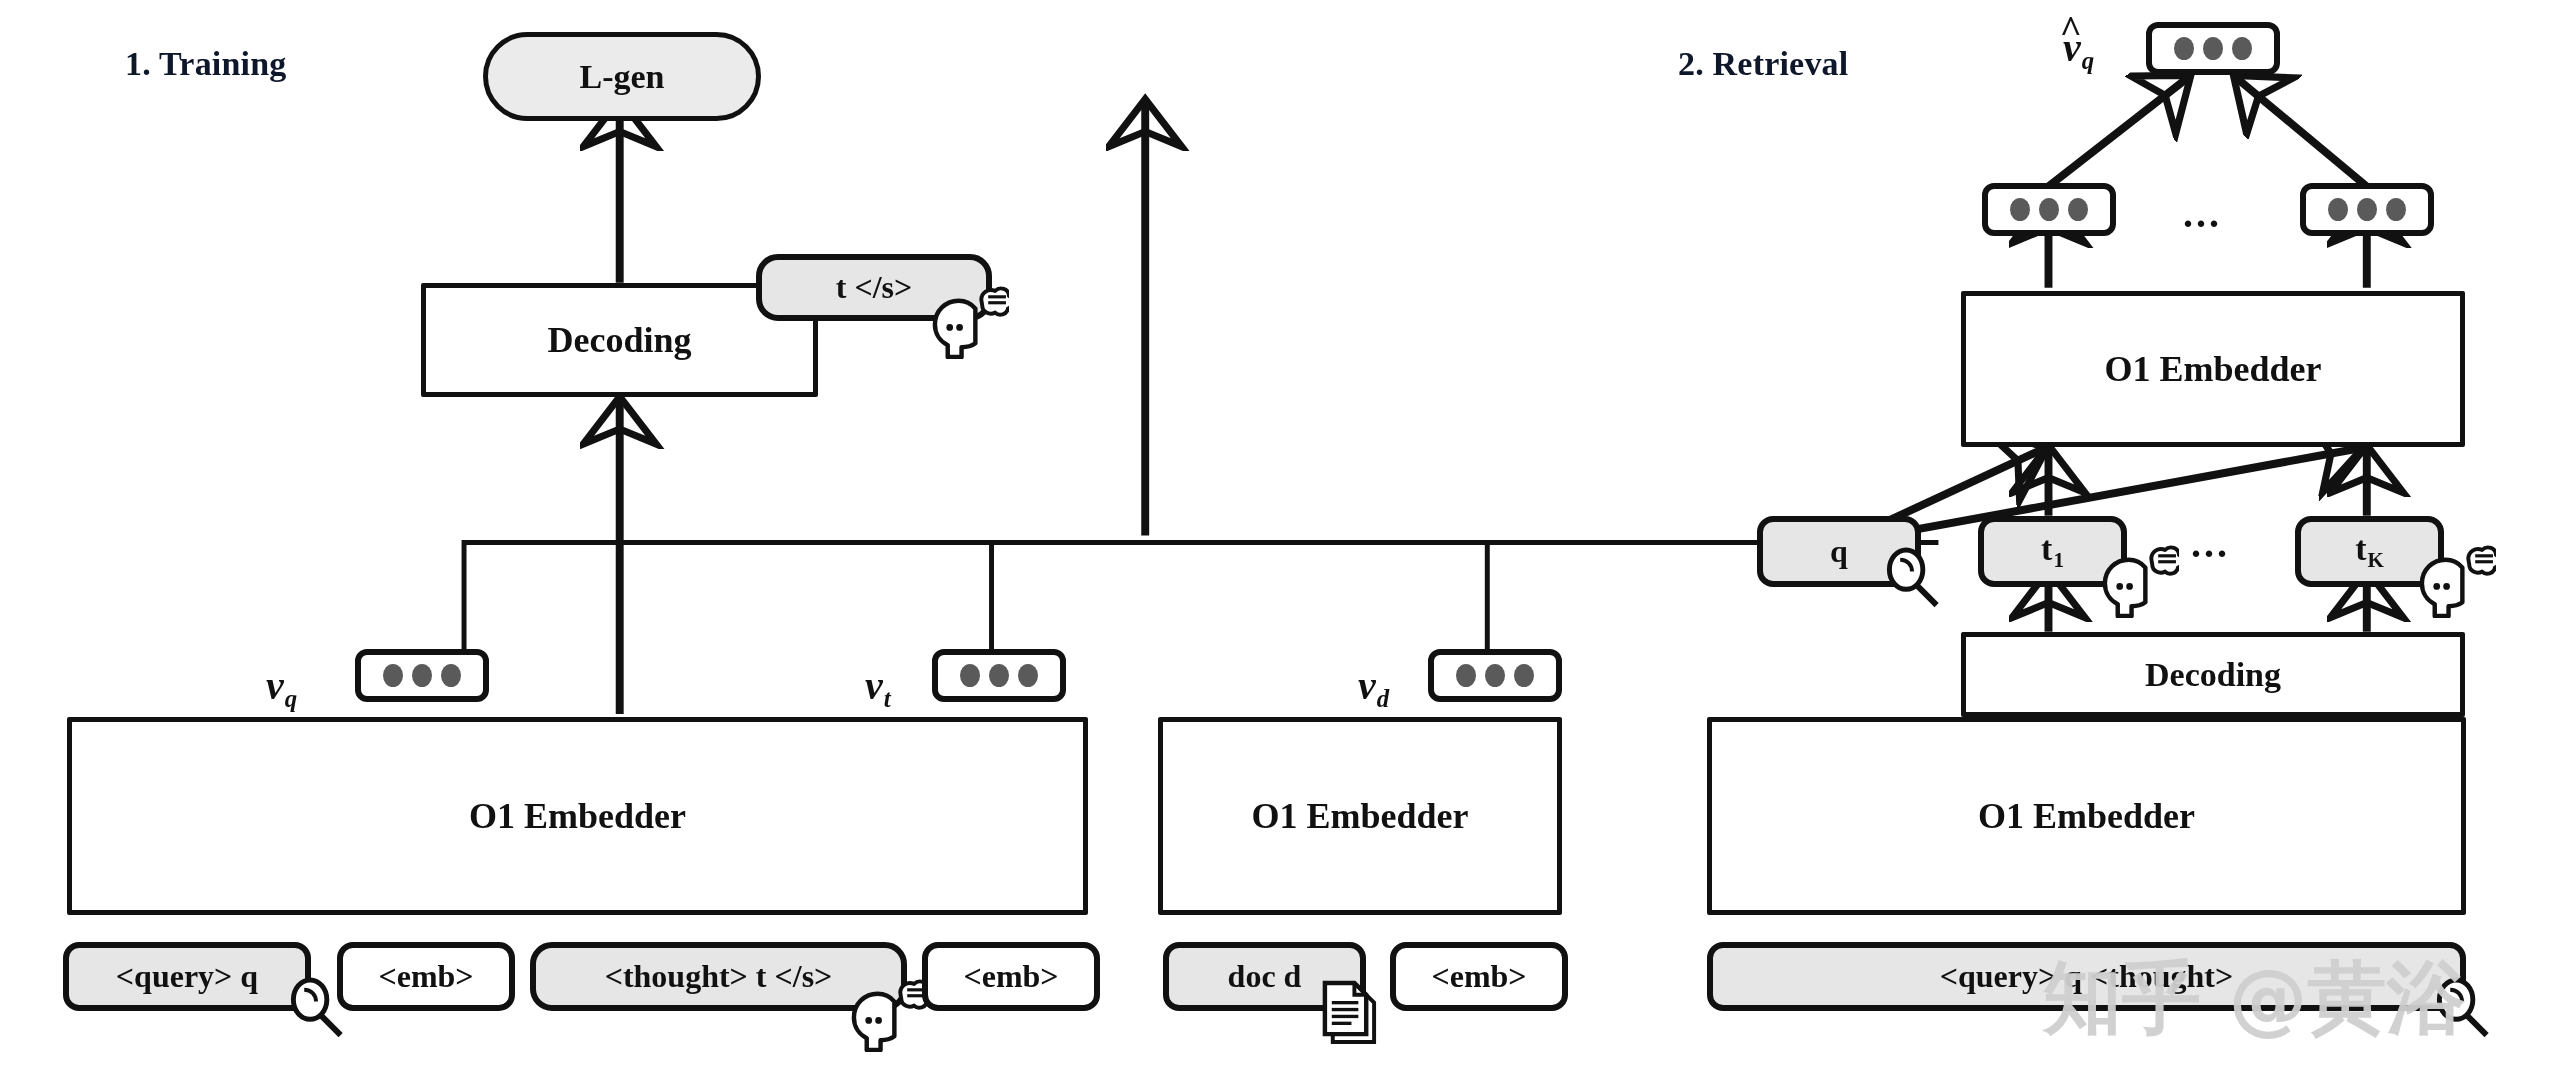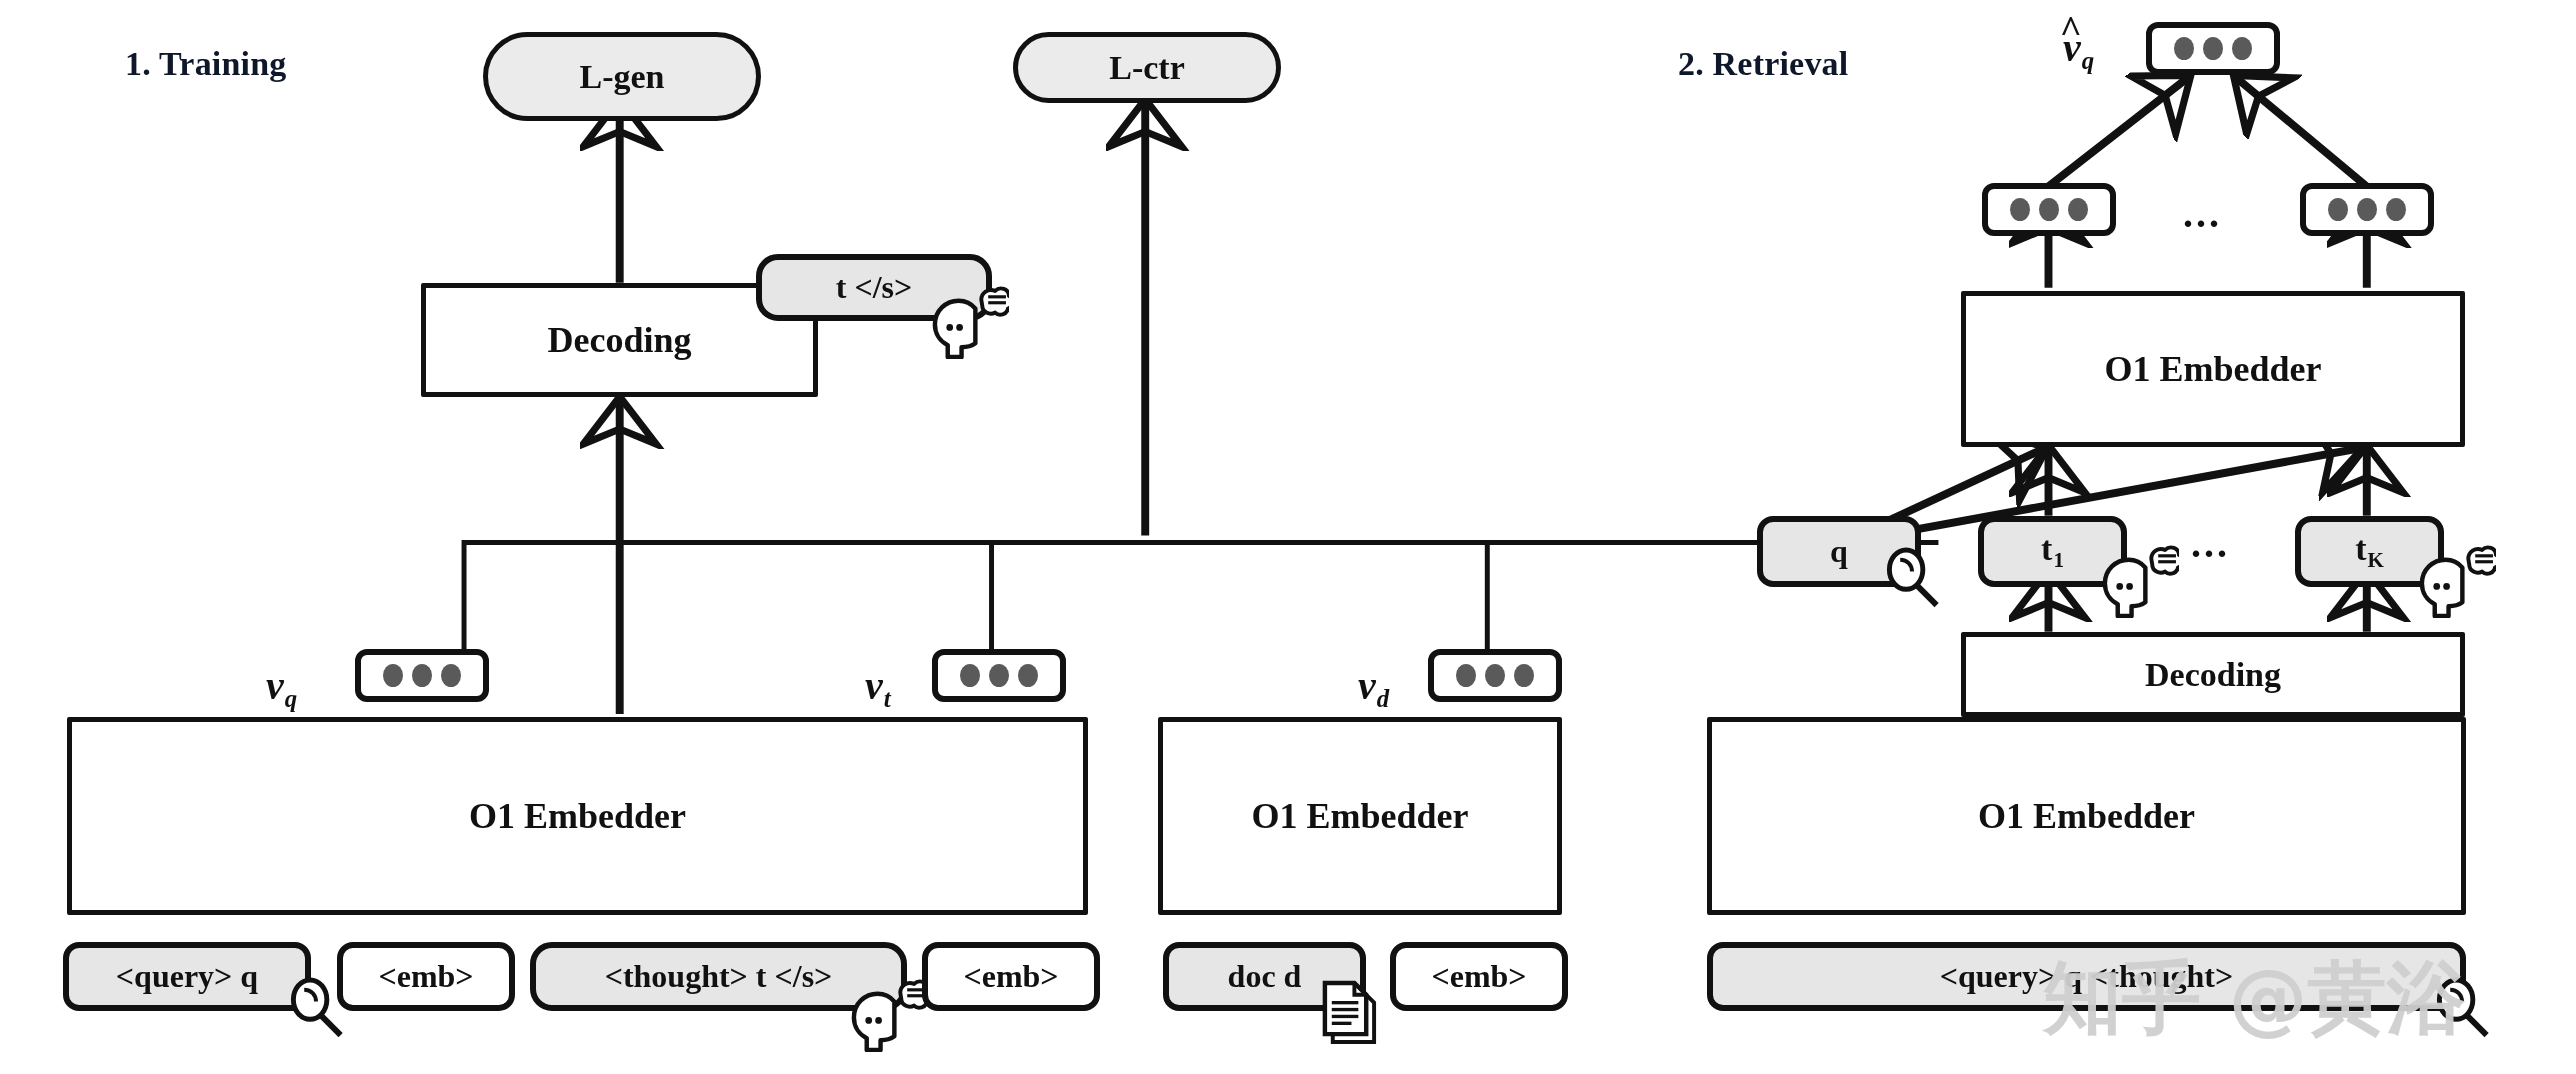--- a/index.html
+++ b/index.html
@@ -132,21 +132,20 @@
     <line x1="2387" y1="637" x2="2387" y2="578" stroke-width="8" marker-end="url(#ah)"></line>
 
     <line x1="2066" y1="723" x2="2066" y2="685" stroke-width="6"></line>
     <line x1="2387" y1="723" x2="2387" y2="685" stroke-width="6"></line>
   </svg>
 
   <div class="abs panel-title" style="left:125px;top:45px;">1. Training</div>
 
   <div class="abs pill" style="left:483px;top:32px;width:278px;height:89px;">L-gen</div>
 
-  <div class="abs pill" style="left:1013px;top:32px;width:268px;height:71px;">L-ctr</div>
 
   <div class="abs module" style="left:421px;top:283px;width:397px;height:114px;">Decoding</div>
 
   <div class="abs chip grey thought-chip" style="left:756px;top:254px;width:236px;height:67px;">
     <span>t &lt;/s&gt;</span>
   </div>
 
   <svg class="icon" style="left:922px;top:284px;" width="87" height="75" viewBox="0 0 88 76">
     <path d="M26 74 L26 62 C18 58 13 50 13 41 C13 27 24 17 37 17 C44 17 50 20 54 25 L54 60 C50 63 45 64 40 64 L40 74 Z" fill="#fff" stroke="#111" stroke-width="4.5" stroke-linejoin="round"></path>
     <circle cx="28" cy="44" r="3.4" fill="#111"></circle>

